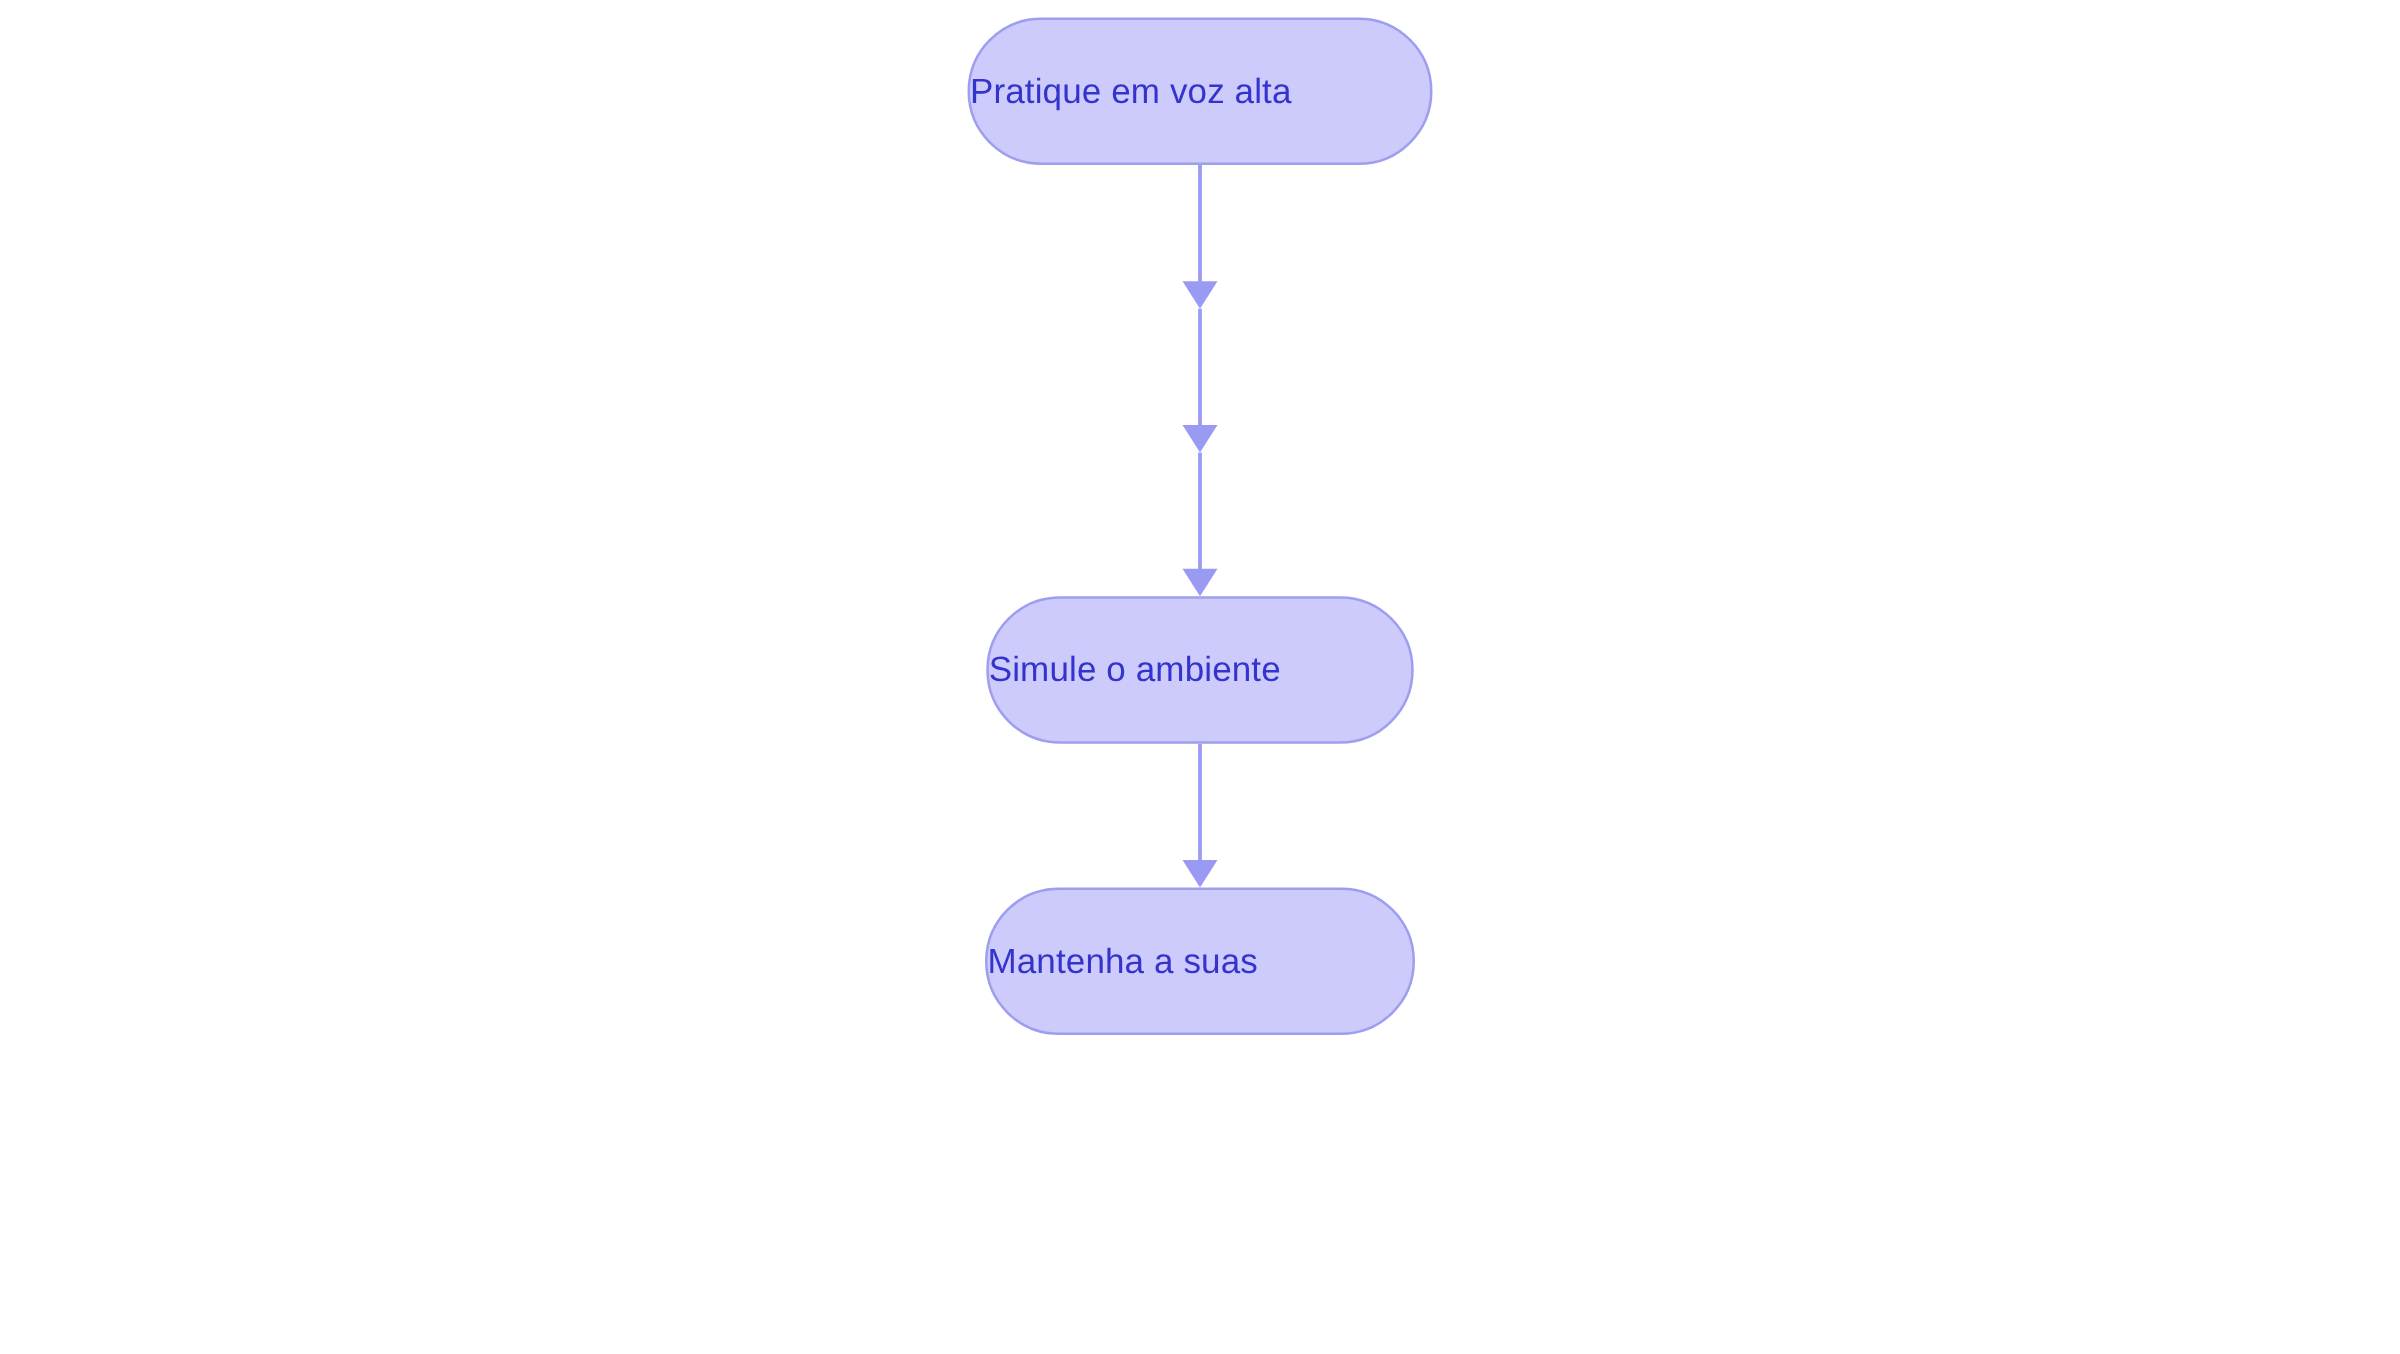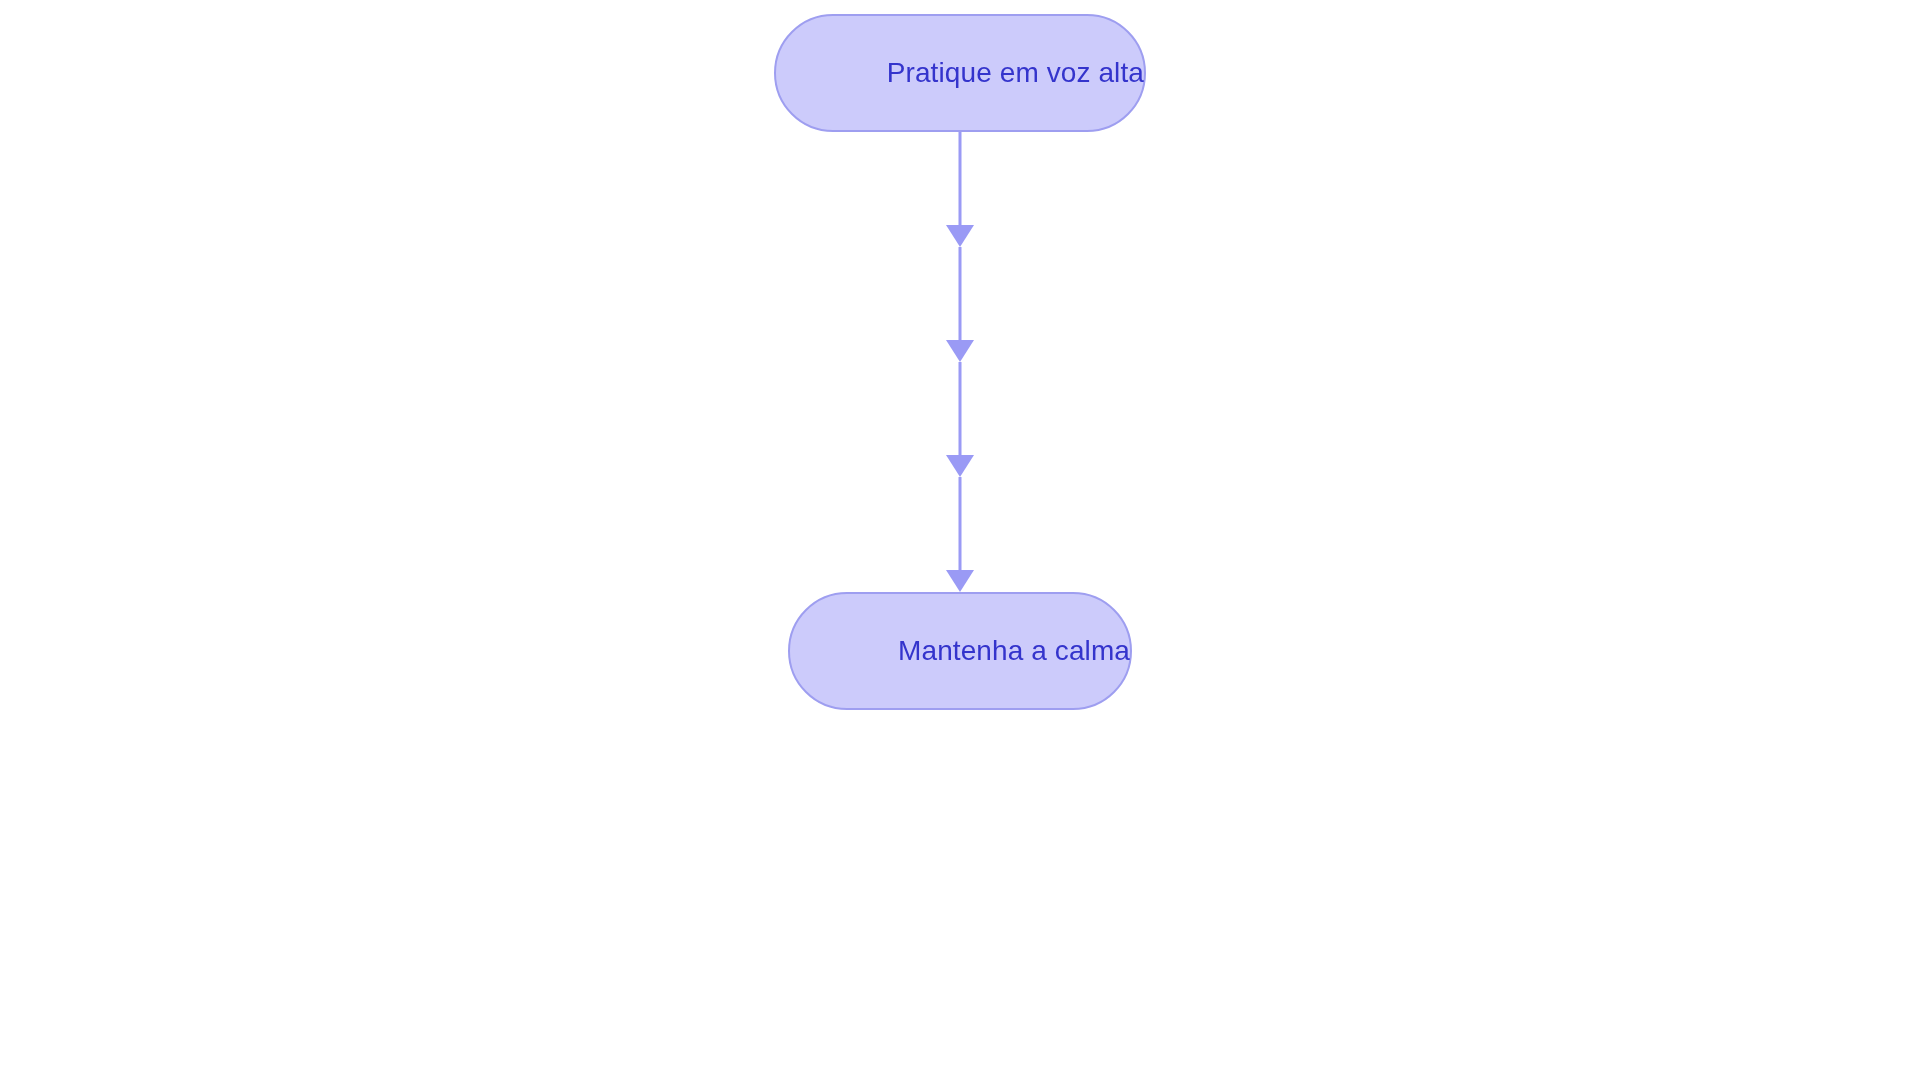--- a/index.html
+++ b/index.html
@@ -35,21 +35,21 @@
   }
 
   .flow-node {
     box-sizing: border-box;
     height: 118px;
     border-radius: 59px;
     background: #cccbfb;
     border: 2px solid #9e9ef0;
     display: flex;
     align-items: center;
-    justify-content: flex-end;
+    justify-content: flex-start;
     flex: 0 0 auto;
   }
 
   .flow-node-label {
     color: #3434cc;
     font-size: 28px;
     font-weight: 400;
     line-height: 1;
     letter-spacing: 0.1px;
     white-space: nowrap;
@@ -114,24 +114,27 @@
       <div class="conn-line"></div>
       <div class="conn-arrowhead"></div>
     </div>
 
 
     <div class="flow-connector">
       <div class="conn-line"></div>
       <div class="conn-arrowhead"></div>
     </div>
 
+    <div class="flow-node w-n3">
+      <span class="flow-node-label">Simule o ambiente</span>
+    </div>
 
     <div class="flow-connector">
       <div class="conn-line"></div>
       <div class="conn-arrowhead"></div>
     </div>
 
     <div class="flow-node w-n4">
-      <span class="flow-node-label">Mantenha a calma</span>
+      <span class="flow-node-label">Mantenha a suas</span>
     </div>
 
   </div>
 </div>
 
 </body></html>

